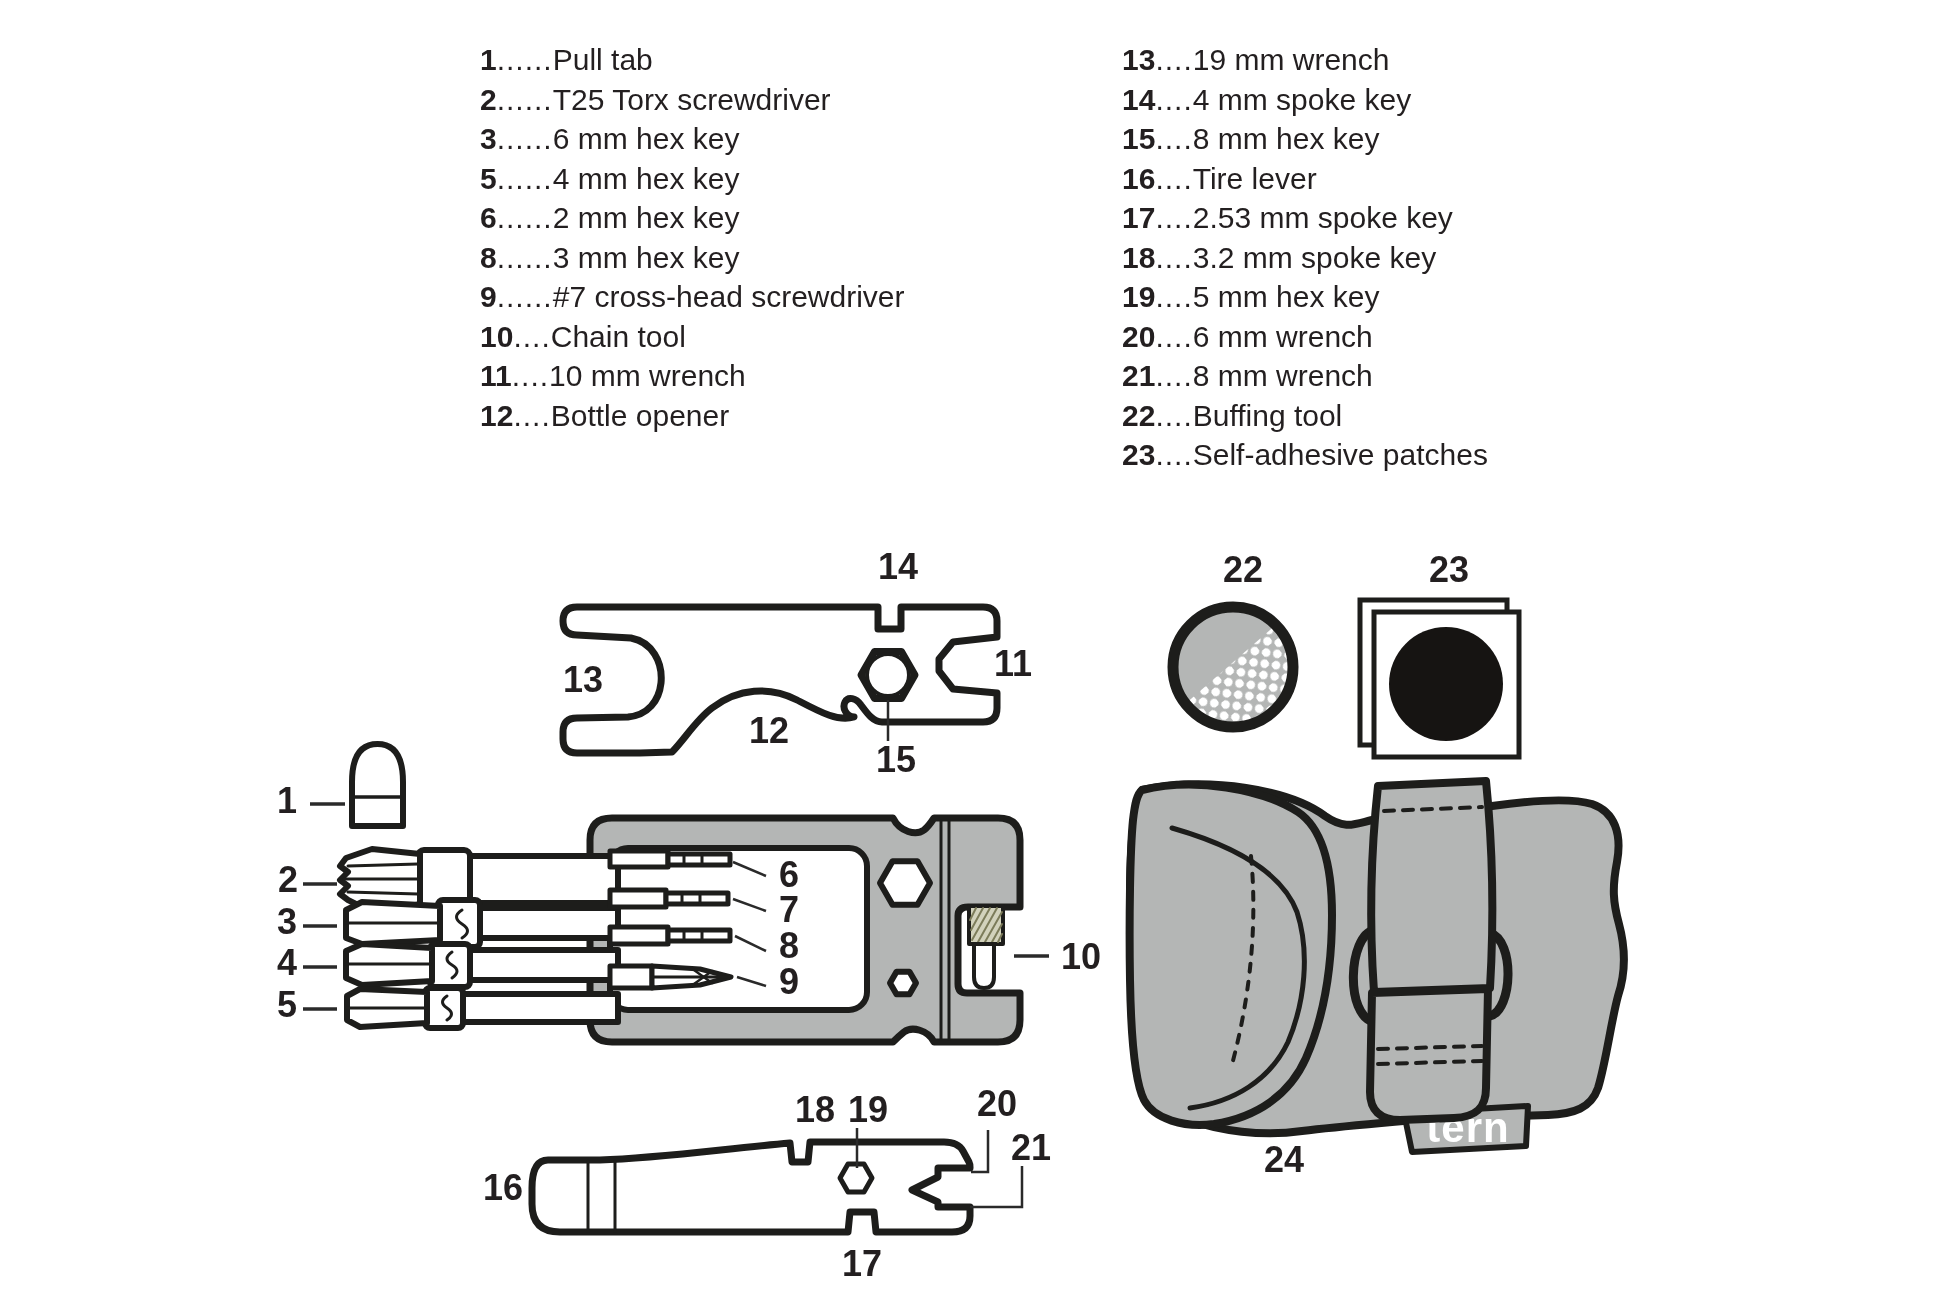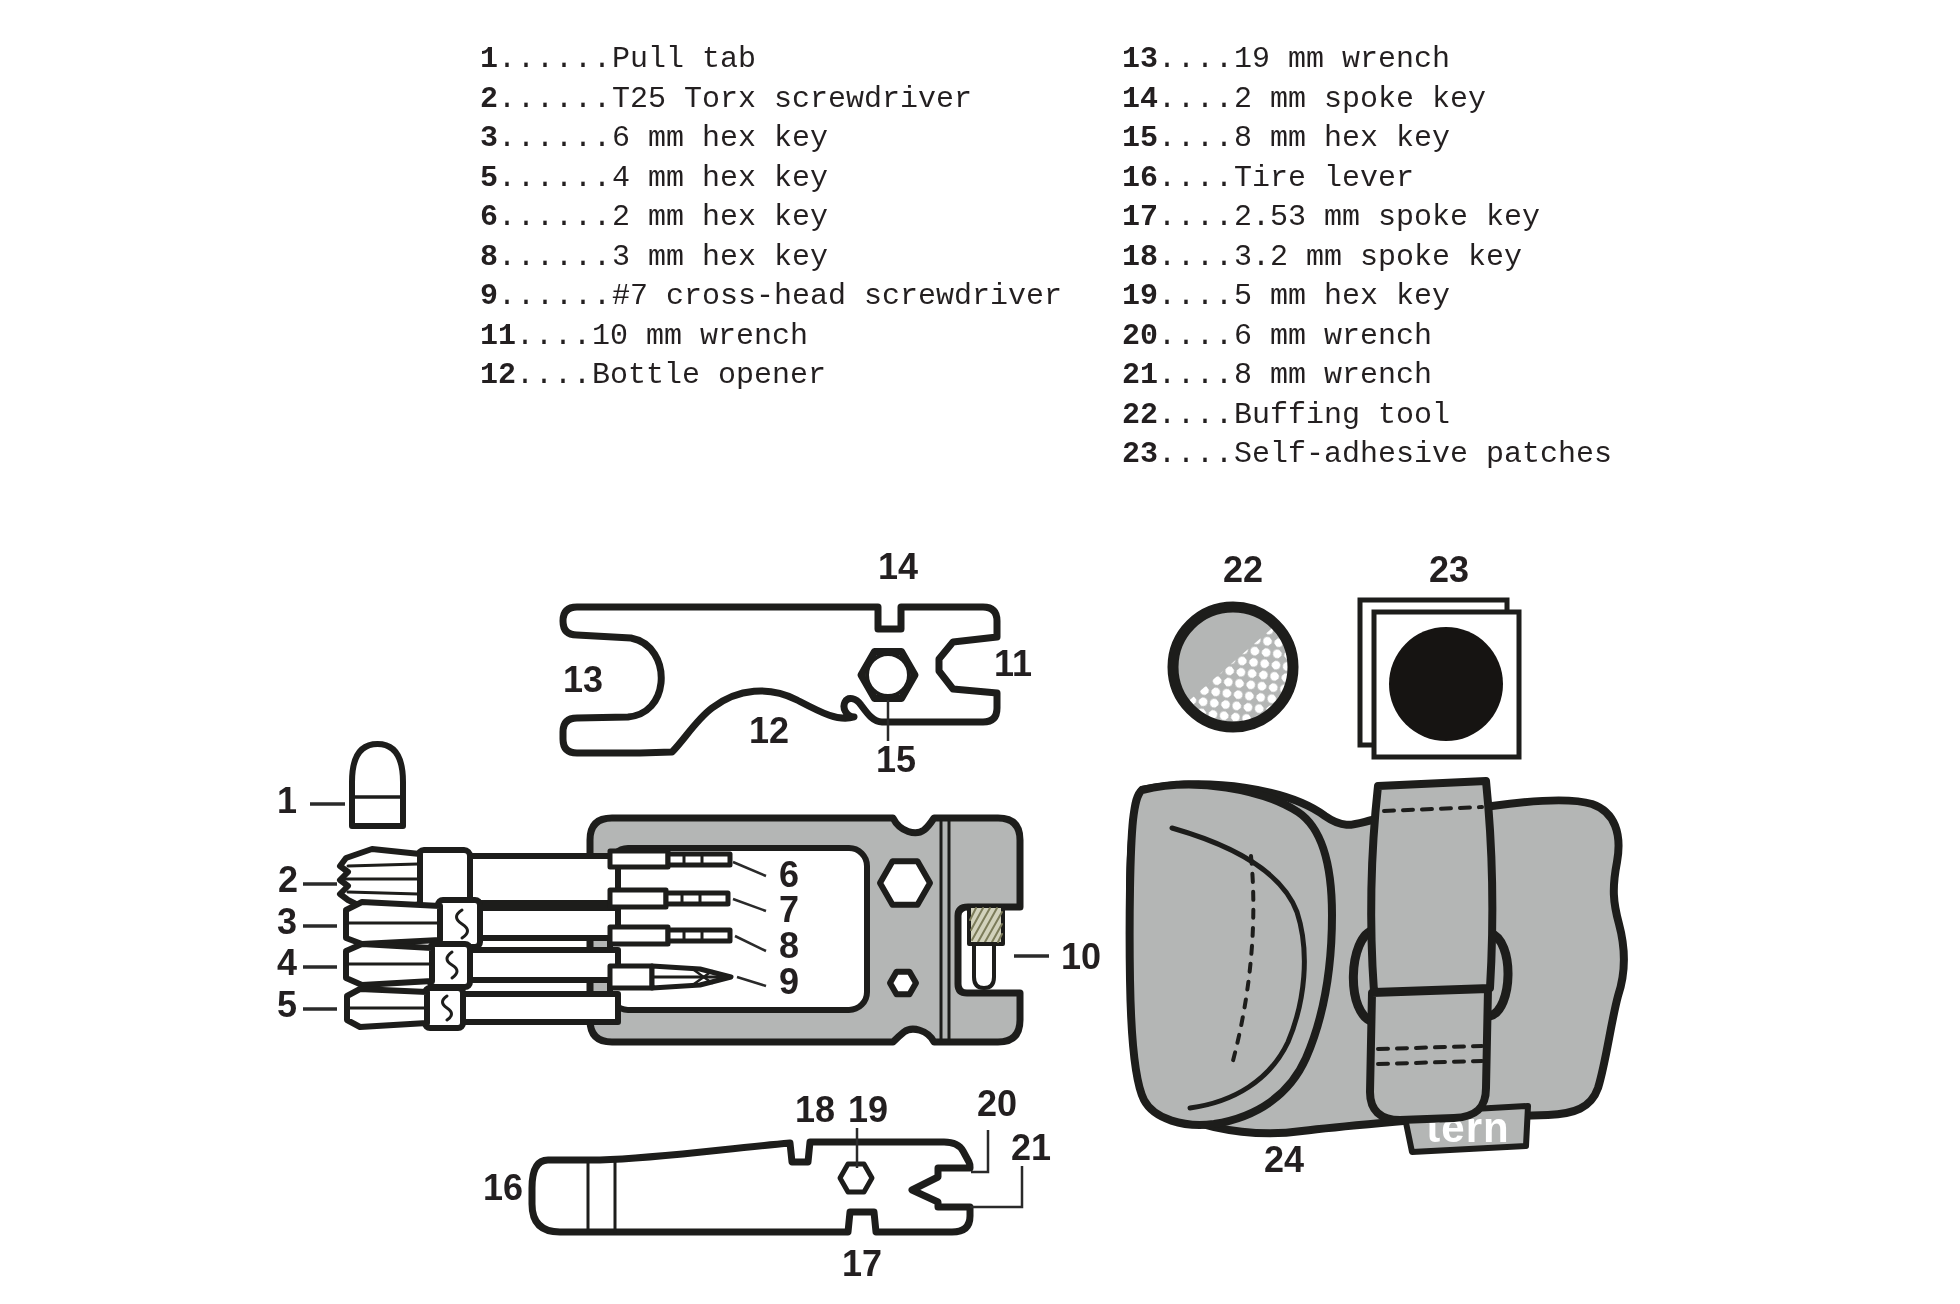--- a/index.html
+++ b/index.html
@@ -1,20 +1,20 @@
 <!DOCTYPE html>
 <html><head>
 <meta charset="utf-8">
 <style>
   html,body{margin:0;padding:0;background:#ffffff;}
   #canvas{
     position:relative;width:1960px;height:1304px;background:#ffffff;overflow:hidden;
     font-family:"Liberation Sans", sans-serif;color:#231f20;
   }
-  .legend-col{position:absolute;top:40px;font-family:Liberation Mono, monospace;}
+  .legend-col{position:absolute;top:40px;}
   #legend-left{left:480px;}
   #legend-right{left:1122px;}
   .legend-row{font-size:30px;line-height:39.5px;white-space:nowrap;}
   .legend-row .num{font-weight:700;}
   .legend-row .dots{font-weight:400;letter-spacing:1px;}
   .legend-row .lbl{font-weight:400;}
   .callout{
     position:absolute;font-size:36px;font-weight:600;color:#231f20;
     transform:translate(-50%,-50%);white-space:nowrap;
   }
@@ -42,33 +42,36 @@
       <div class="legend-row">
         <span class="num">6</span><span class="dots">......</span><span class="lbl">2 mm hex key</span>
       </div>
       <div class="legend-row">
         <span class="num">8</span><span class="dots">......</span><span class="lbl">3 mm hex key</span>
       </div>
       <div class="legend-row">
         <span class="num">9</span><span class="dots">......</span><span class="lbl">#7 cross-head screwdriver</span>
       </div>
       <div class="legend-row">
+        <span class="num">10</span><span class="dots">....</span><span class="lbl">Chain tool</span>
+      </div>
+      <div class="legend-row">
         <span class="num">11</span><span class="dots">....</span><span class="lbl">10 mm wrench</span>
       </div>
       <div class="legend-row">
         <span class="num">12</span><span class="dots">....</span><span class="lbl">Bottle opener</span>
       </div>
     </div>
   <div id="legend-right" class="legend-col">
 
   <div class="legend-row">
         <span class="num">13</span><span class="dots">....</span><span class="lbl">19 mm wrench</span>
       </div>
       <div class="legend-row">
-        <span class="num">14</span><span class="dots">....</span><span class="lbl">2 mm spoke key</span>
+        <span class="num">14</span><span class="dots">....</span><span class="lbl">4 mm spoke key</span>
       </div>
       <div class="legend-row">
         <span class="num">15</span><span class="dots">....</span><span class="lbl">8 mm hex key</span>
       </div>
       <div class="legend-row">
         <span class="num">16</span><span class="dots">....</span><span class="lbl">Tire lever</span>
       </div>
       <div class="legend-row">
         <span class="num">17</span><span class="dots">....</span><span class="lbl">2.53 mm spoke key</span>
       </div>

